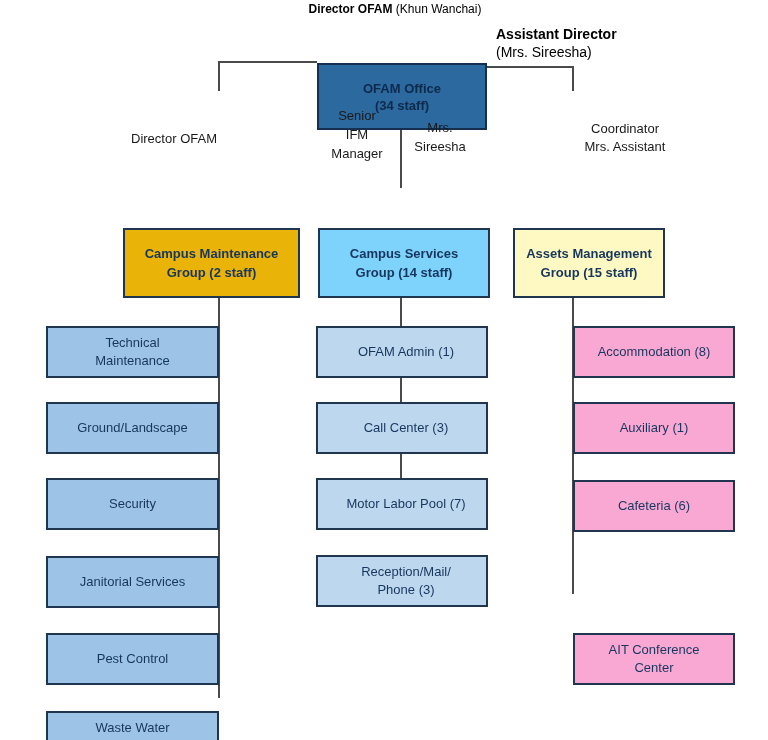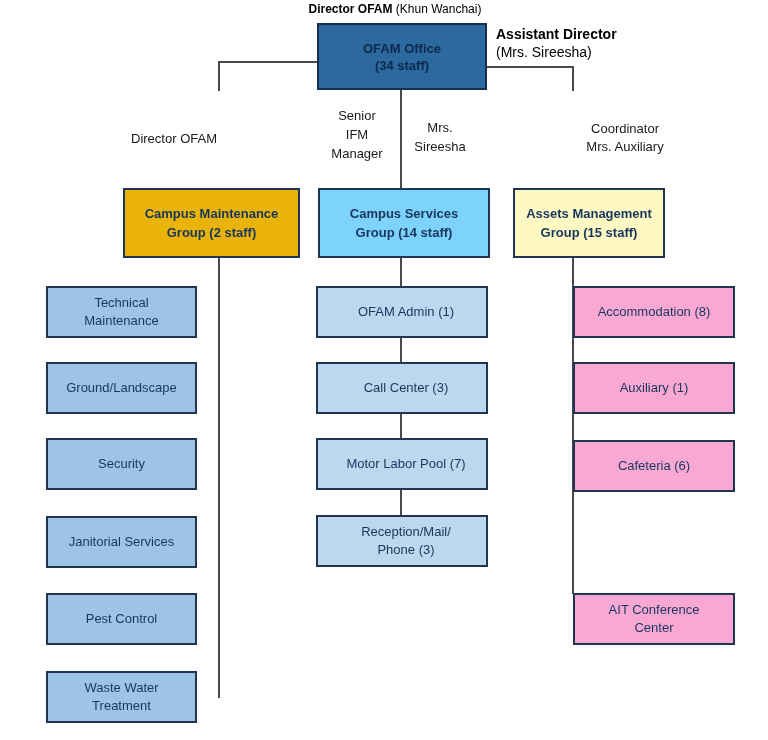--- a/index.html
+++ b/index.html
@@ -2,29 +2,29 @@
 <html><head>
 <meta charset="utf-8">
 <style>
   html,body{margin:0;padding:0;background:#ffffff;}
   .canvas{position:relative;width:768px;height:740px;background:#ffffff;
           font-family:"Liberation Sans",sans-serif;overflow:hidden;}
 
   
   .box{position:absolute;box-sizing:border-box;display:flex;flex-direction:column;
        justify-content:center;align-items:center;text-align:center;
-       color:#17365D;font-size:13px;line-height:17px;border:2px solid #1F3550;}
+       color:#17365D;font-size:13px;line-height:17px;border:2px solid #1F3550;margin-top:40px;}
   .root{left:317px;top:23px;width:170px;height:67px;background:#2B699E;
         border-color:#142F4F;color:#0D2A4D;font-weight:bold;}
   .group{top:188px;height:70px;font-weight:bold;line-height:19px;}
   .g-left{left:123px;width:177px;background:#eab308;}
   .g-mid{left:318px;width:172px;background:#7dd3fc;}
   .g-right{left:513px;width:152px;background:#fef9c3;}
   .item{height:52px;line-height:18px;}
-  .col-l{left:46px;width:151px;background:#9DC3E6;}
+  .col-l{left:46px;width:173px;background:#9DC3E6;}
   .col-m{left:316px;width:172px;background:#BDD7EE;padding-left:8px;}
   .col-r{left:573px;width:162px;background:#f9a8d4;}
 
   
   .line{position:absolute;background:#4a4a4a;}
   .hline{height:2px;}
   .vline{width:2px;}
 
   
   .title{position:absolute;left:245px;top:2px;width:300px;text-align:center;
@@ -70,21 +70,21 @@
     <span class="ln">Senior</span>
     <span class="ln">IFM</span>
     <span class="ln">Manager</span>
   </div>
   <div class="label lab-mrs">
     <span class="ln">Mrs.</span>
     <span class="ln">Sireesha</span>
   </div>
   <div class="label lab-coord">
     <span class="ln">Coordinator</span>
-    <span class="ln">Mrs. Auxiliary</span>
+    <span class="ln">Mrs. Assistant</span>
   </div>
 
   <div class="box group g-left">
     <span class="ln">Campus Maintenance</span>
     <span class="ln">Group (2 staff)</span>
   </div>
   <div class="box group g-mid">
     <span class="ln">Campus Services</span>
     <span class="ln">Group  (14 staff)</span>
   </div>

